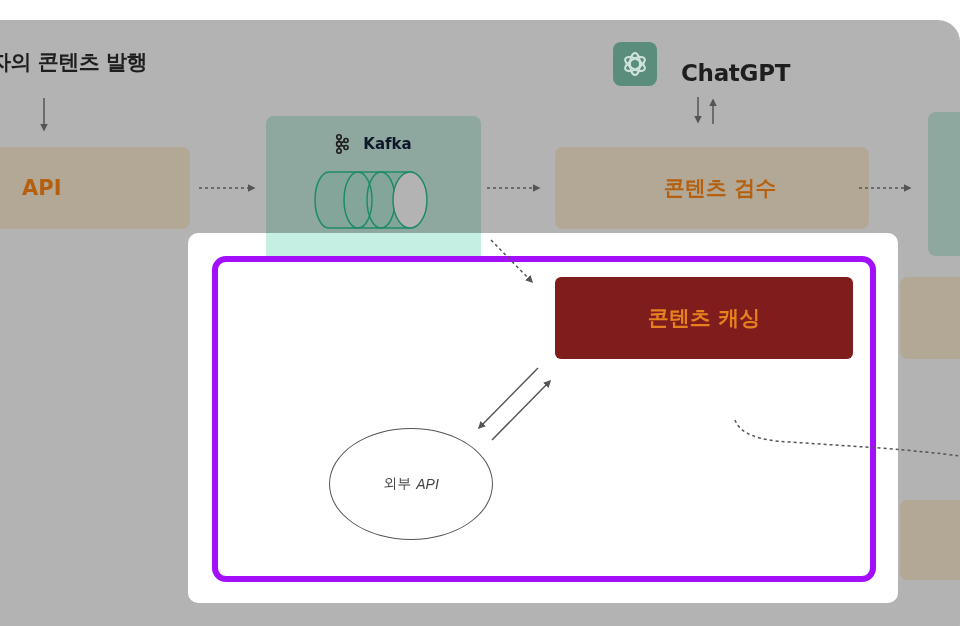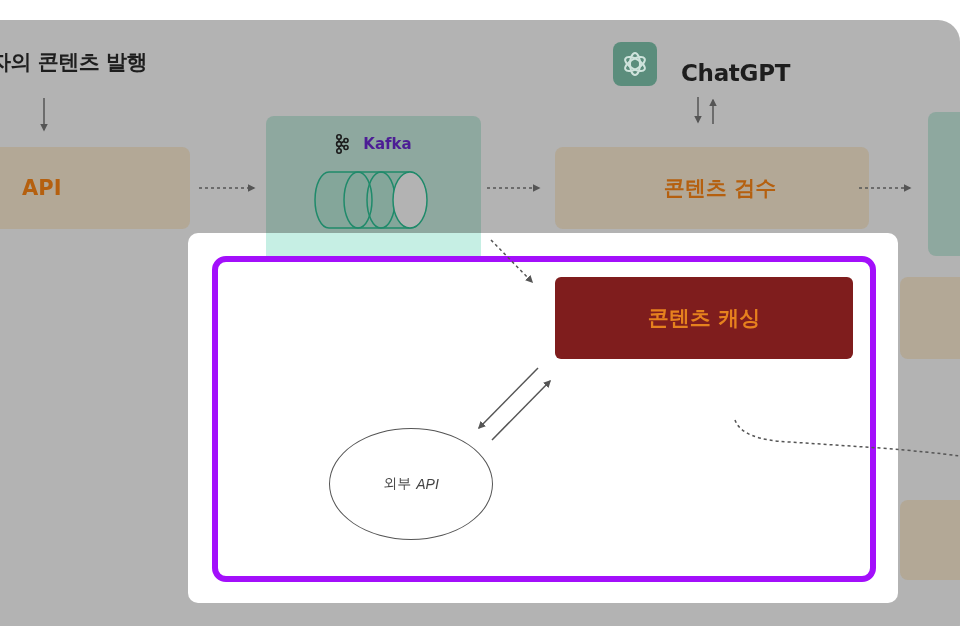--- a/index.html
+++ b/index.html
@@ -11,21 +11,21 @@
   .title { left:0; top:28px; font-size:21px; font-weight:700; color:#1e1e1e;
            font-family:"DejaVu Sans",sans-serif; letter-spacing:-0.5px; white-space:nowrap; }
   .box-tan { background:#b3a896; border-radius:8px; display:flex; align-items:center;
              justify-content:center; color:#b5600f; font-weight:700;
              font-family:"DejaVu Sans",sans-serif; }
   .box-teal { background:#8ea89f; border-radius:8px; }
   .api-box { left:-20px; top:127px; width:210px; height:82px; justify-content:flex-start; padding-left:42px; box-sizing:border-box; font-size:21px; }
   .review-box { left:555px; top:127px; width:298px; height:82px; font-size:21px;padding-left:16px; }
   .kafka-box { left:266px; top:96px; width:215px; height:140px; }
   .kafka-label { left:0; top:18px; width:100%; display:flex; justify-content:center; align-items:center; gap:14px;
-                 font-size:15px; font-weight:700; color:#4c1d95; font-family:"DejaVu Sans",sans-serif; }
+                 font-size:15px; font-weight:700; color:#0f172a; font-family:"DejaVu Sans",sans-serif; }
   .right-teal { left:928px; top:92px; width:60px; height:144px; }
   .right-tan1 { left:900px; top:257px; width:80px; height:82px; }
   .right-tan2 { left:900px; top:480px; width:80px; height:80px; }
   .gpt { left:613px; top:22px; display:flex; align-items:flex-end; gap:24px; }
   .gpt-logo { width:44px; height:44px; background:#5b8d7c; border-radius:8px; display:flex; align-items:center; justify-content:center; }
   .gpt-label { font-size:23px; font-weight:700; color:#1e1e1e; font-family:"DejaVu Sans",sans-serif; letter-spacing:-0.3px; }
   .highlight { left:188px; top:213px; width:710px; height:370px; background:#ffffff; border-radius:10px; }
   .kafka-strip { left:266px; top:213px; width:215px; height:23px; background:#c6efe4; }
   .purple { left:212px; top:236px; width:664px; height:326px; border:6px solid #a30ffb; border-radius:14px; box-sizing:border-box; }
   .cache-box { left:555px; top:257px; width:298px; height:82px; background:#7f1d1d; border-radius:6px;

